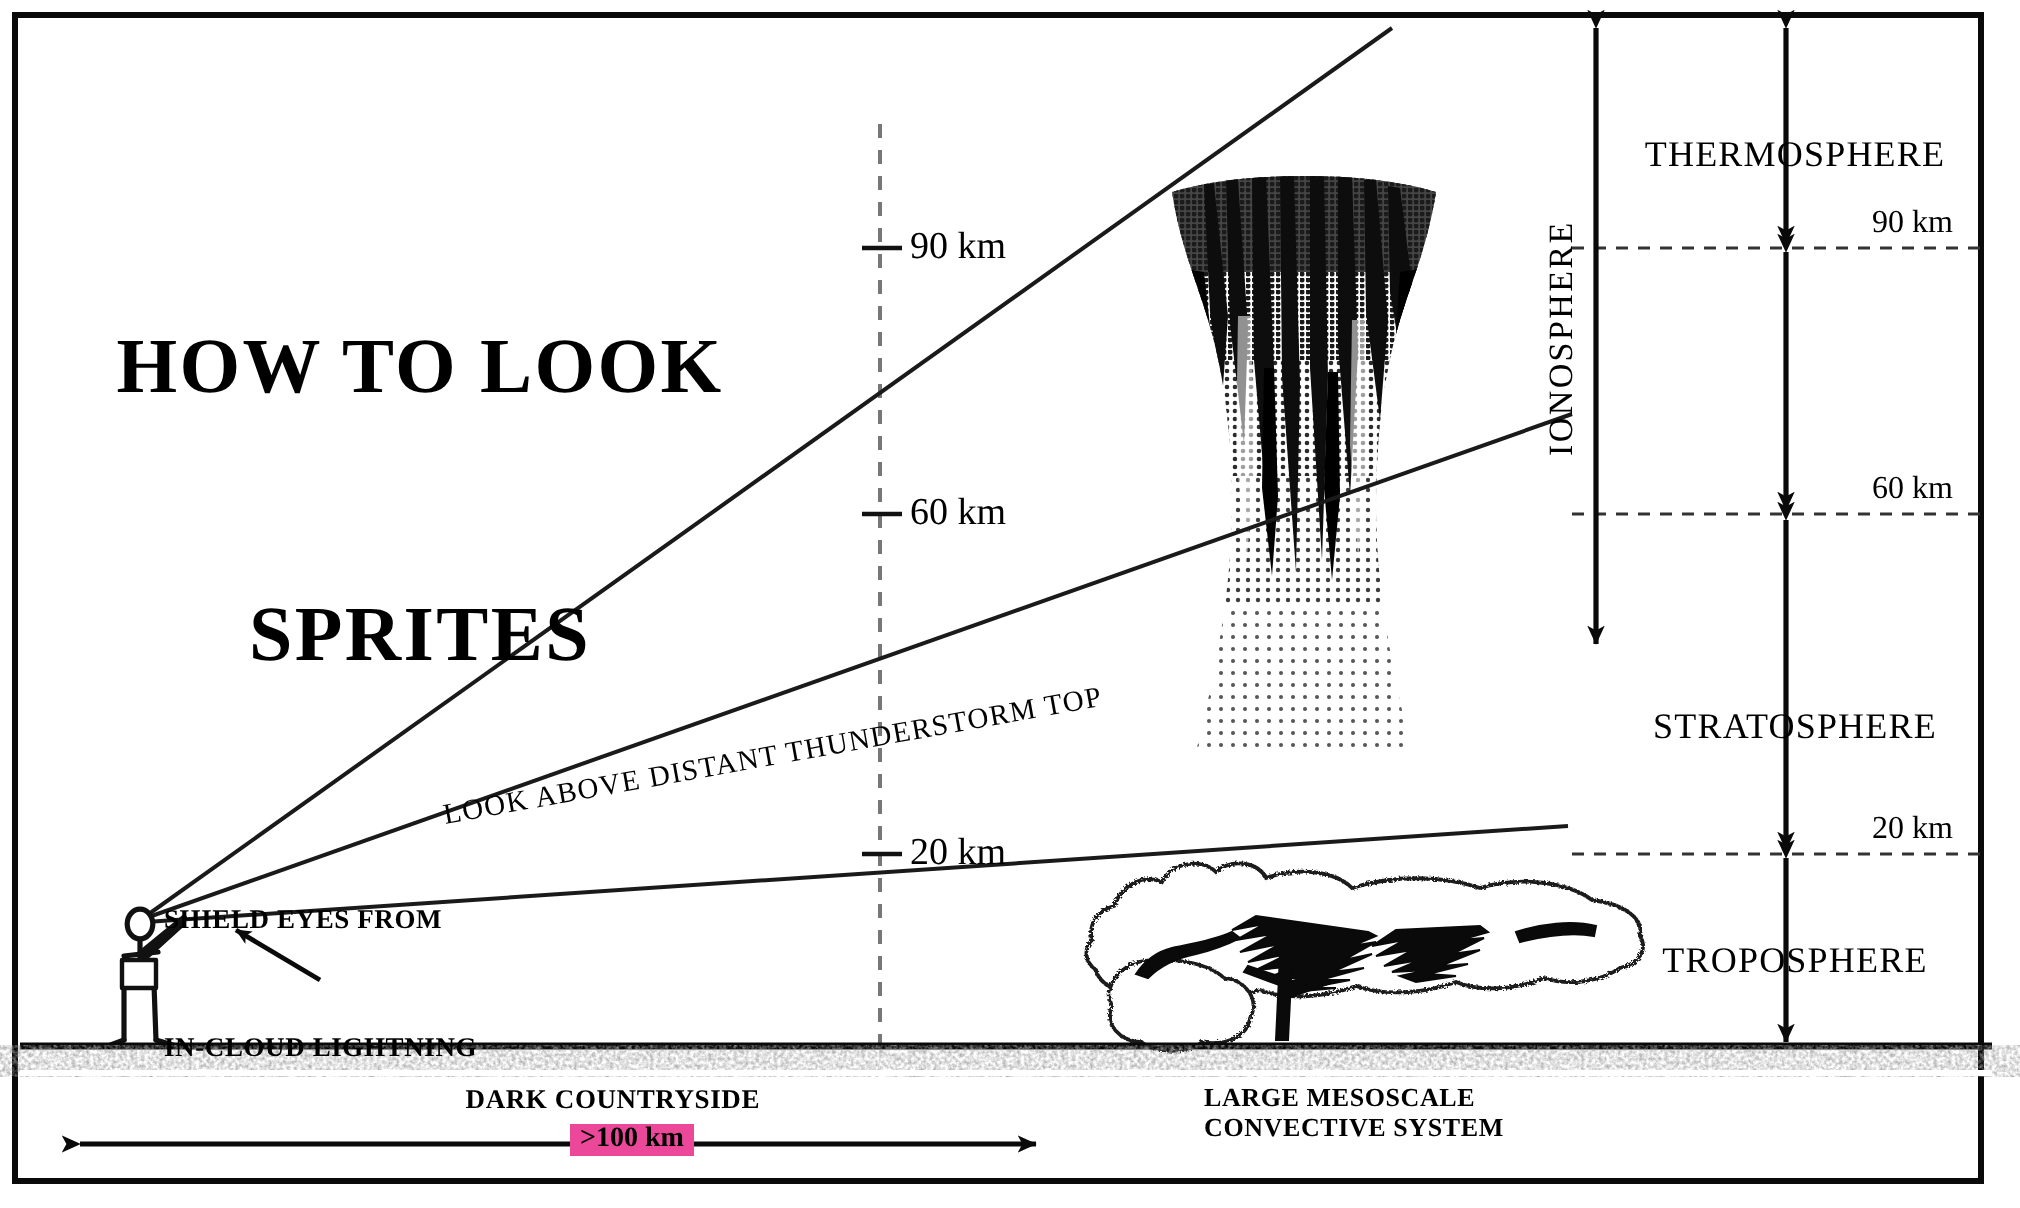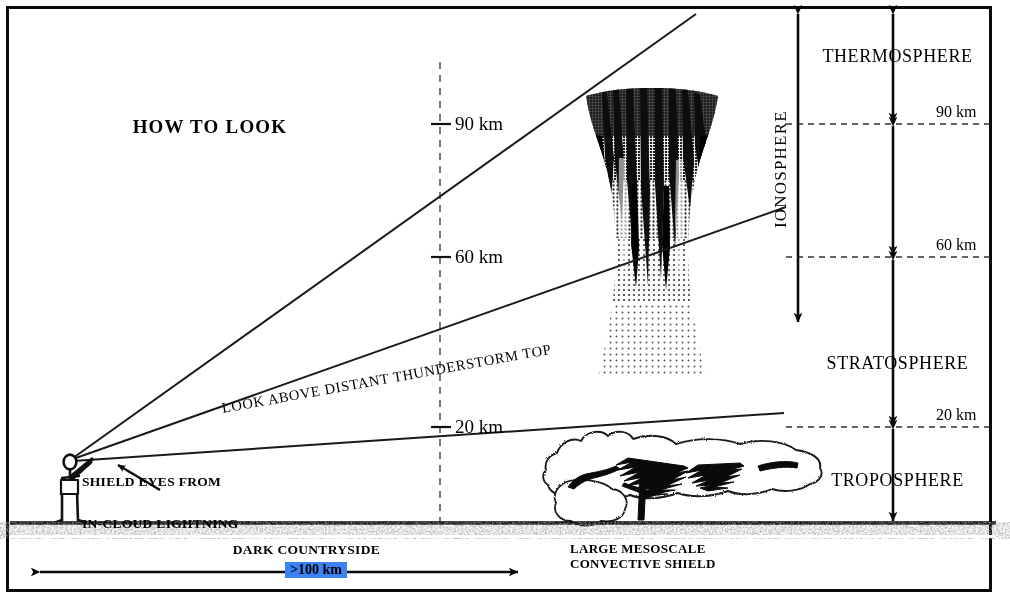--- a/index.html
+++ b/index.html
@@ -5,34 +5,34 @@
   html,body{margin:0;padding:0;background:#fff;}
   body{width:1010px;height:604px;overflow:hidden;
        font-family:"Liberation Serif",serif;color:#000;}
   #stage{position:relative;width:1010px;height:604px;background:#fff;}
   #frame{position:absolute;left:6px;top:6px;width:986px;height:586px;
          border:3px solid #0a0a0a;box-sizing:border-box;background:#fff;}
   svg.layer{position:absolute;left:0;top:0;width:1010px;height:604px;
             pointer-events:none;overflow:visible;}
   .t{position:absolute;white-space:pre;line-height:1.15;}
   #title{left:50px;top:72px;width:320px;text-align:center;
-         font-weight:bold;font-size:19px;letter-spacing:1.2px;}
+         font-weight:bold;font-size:39px;letter-spacing:1.2px;}
   .km-tick{font-size:19px;}
   .layer-name{font-size:18px;letter-spacing:0.6px;}
   .km-right{font-size:16px;}
   .caption{font-size:13.5px;font-weight:bold;letter-spacing:0.3px;}
-  .caption2{font-size:13px;font-weight:bold;letter-spacing:0.3px;}
+  .caption2{font-size:13px;font-weight:bold;letter-spacing:0.3px;margin-left:32px;}
   #ionos{position:absolute;left:771px;top:228px;font-size:17px;
          letter-spacing:1.2px;transform:rotate(-90deg);
          transform-origin:left top;white-space:nowrap;}
   #sightlabel{position:absolute;left:222px;top:400px;font-size:14.5px;
               letter-spacing:0.7px;transform:rotate(-10.2deg);
               transform-origin:left center;white-space:nowrap;}
   #dist{left:285px;top:562px;font-size:14px;font-weight:bold;
-        background:#3b82f6;padding:0 5px;}
+        background:#ec4899;padding:0 5px;}
   #dark{left:100px;top:542px;width:280px;text-align:right;}
   #mcs{left:520px;top:542px;width:240px;text-align:center;}
   #sprite{position:absolute;left:572px;top:88px;width:160px;height:300px;}
 </style>
 </head>
 <body>
 
 <div id="stage">
 
   <div id="frame"></div>
@@ -193,40 +193,41 @@
       <line x1="893" y1="429" x2="893" y2="521" marker-start="url(#ah)" marker-end="url(#ah)"></line>
     </g>
 
     <g stroke="#0a0a0a" stroke-width="2.6">
       <line x1="40" y1="572" x2="518" y2="572" marker-start="url(#ah)" marker-end="url(#ah)"></line>
     </g>
   </svg>
 
   <div class="t" id="title">
     <div>HOW TO LOOK</div>
+    <div>SPRITES</div>
   </div>
 
   <div class="t km-tick" style="left:455px;top:113px;">90 km</div>
   <div class="t km-tick" style="left:455px;top:246px;">60 km</div>
   <div class="t km-tick" style="left:455px;top:416px;">20 km</div>
 
   <div id="ionos">IONOSPHERE</div>
 
-  <div class="t layer-name" style="left:810px;top:46px;width:175px;text-align:center;">THERMOSPHERE</div>
+  <div class="t layer-name" style="left:810px;top:67px;width:175px;text-align:center;">THERMOSPHERE</div>
   <div class="t layer-name" style="left:810px;top:353px;width:175px;text-align:center;">STRATOSPHERE</div>
   <div class="t layer-name" style="left:810px;top:470px;width:175px;text-align:center;">TROPOSPHERE</div>
 
   <div class="t km-right" style="left:936px;top:103px;">90 km</div>
   <div class="t km-right" style="left:936px;top:236px;">60 km</div>
   <div class="t km-right" style="left:936px;top:406px;">20 km</div>
 
-  <div class="t caption" style="left:82px;top:474px;text-align:right;">SHIELD EYES FROM</div>
+  <div class="t caption" style="left:82px;top:452px;text-align:right;">SHIELD EYES FROM</div>
   <div class="t caption" style="left:82px;top:516px;">IN-CLOUD LIGHTNING</div>
 
   <div id="sightlabel">LOOK ABOVE DISTANT THUNDERSTORM TOP</div>
 
   <div class="t caption" id="dark">DARK COUNTRYSIDE</div>
   <div class="t" id="dist">&gt;100 km</div>
 
   <div class="t caption2" id="mcs" style="text-align:left;left:570px;top:542px;">LARGE MESOSCALE</div>
-  <div class="t caption2" style="left:570px;top:557px;">CONVECTIVE SHIELD</div>
+  <div class="t caption2" style="left:570px;top:557px;">CONVECTIVE SYSTEM</div>
 
 </div>
 
 </body></html>

